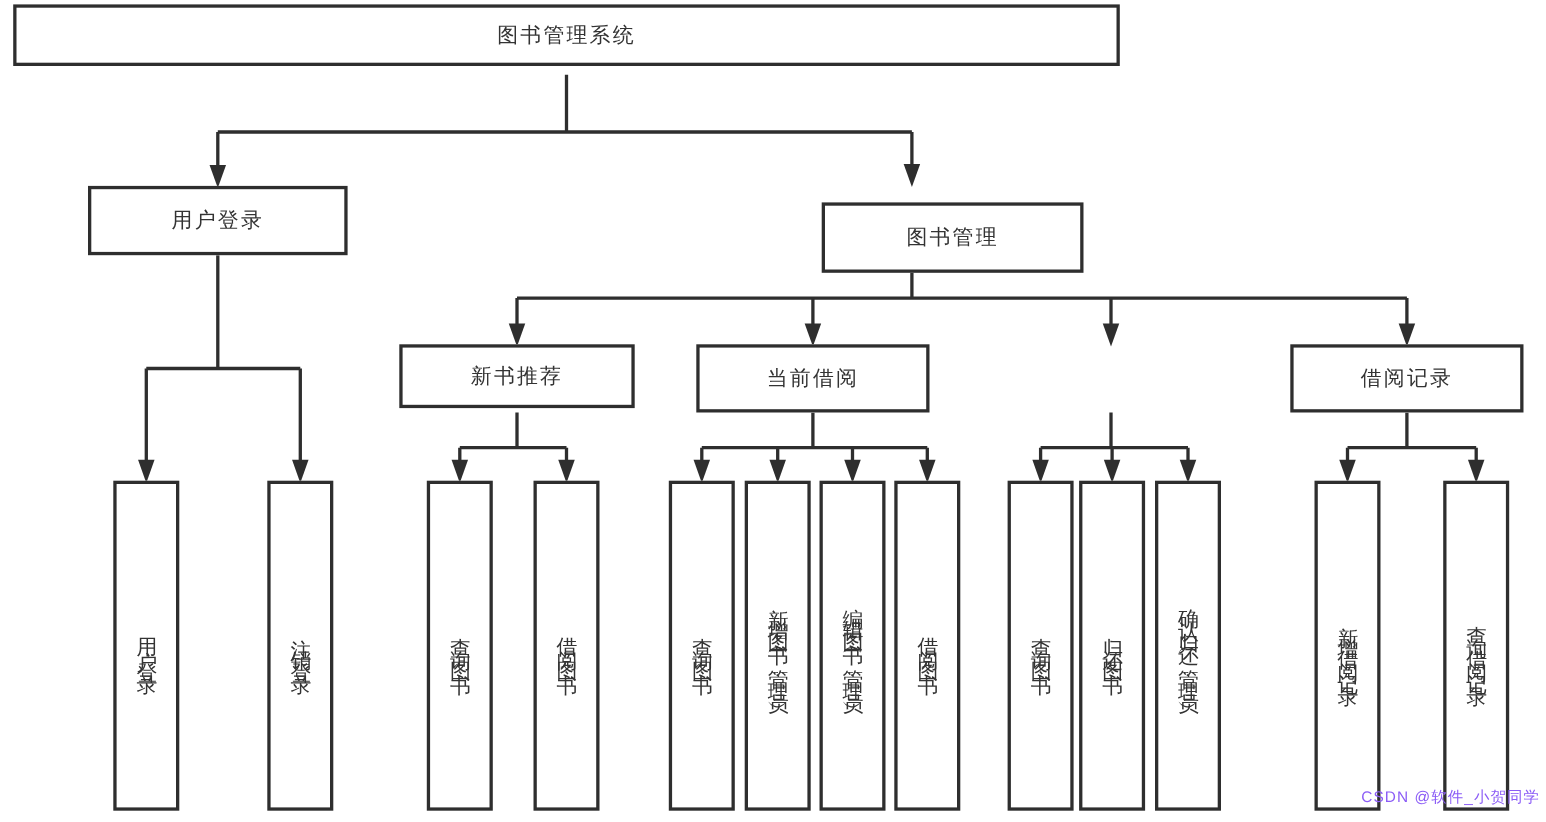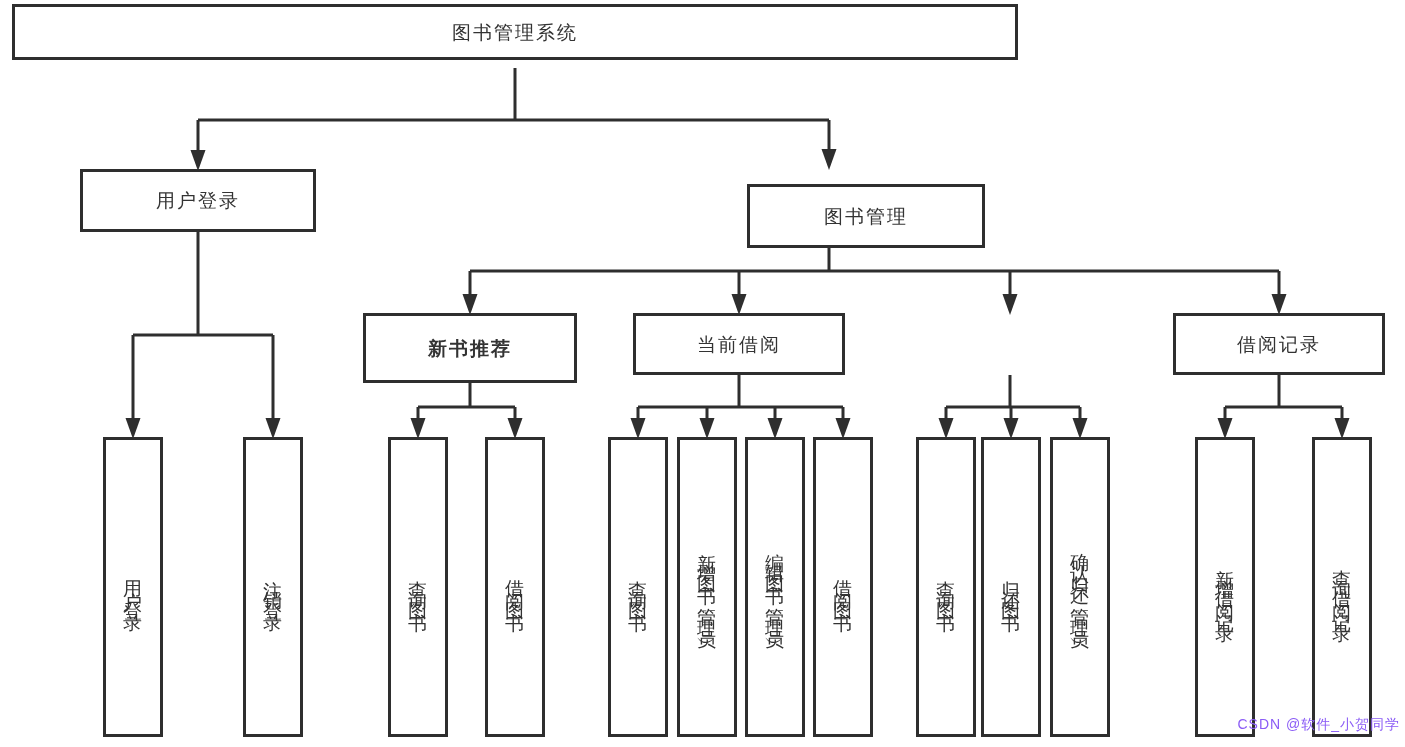--- a/index.html
+++ b/index.html
@@ -86,21 +86,21 @@
     <path d="M1279 375 V407 M1225 407 H1342 M1225 407 V421 M1342 407 V421"></path>
     <polygon points="1217.5,418 1232.5,418 1225,439"></polygon>
     <polygon points="1334.5,418 1349.5,418 1342,439"></polygon>
   </svg>
 
   <div class="box h" style="left:12px; top:4px; width:1006px; height:56px;">图书管理系统</div>
 
   <div class="box h" style="left:80px; top:169px; width:236px; height:63px;">用户登录</div>
   <div class="box h" style="left:710px; top:184px; width:238px; height:64px;margin-left:37px;">图书管理</div>
 
-  <div class="box h" style="left:363px; top:313px; width:214px; height:70px;font-weight:bold;">新书推荐</div>
+  <div class="box h" style="left:363px; top:313px; width:214px; height:58px;">新书推荐</div>
   <div class="box h" style="left:633px; top:313px; width:212px; height:62px;">当前借阅</div>
   <div class="box h" style="left:1173px; top:313px; width:212px; height:62px;text-align:center;">借阅记录</div>
 
   <div class="box v" style="left:103px; top:437px; width:60px; height:300px;">用户登录</div>
   <div class="box v" style="left:243px; top:437px; width:60px; height:300px;">注销登录</div>
 
   <div class="box v" style="left:388px; top:437px; width:60px; height:300px;">查询图书</div>
   <div class="box v" style="left:485px; top:437px; width:60px; height:300px;">借阅图书</div>
 
   <div class="box v" style="left:608px; top:437px; width:60px; height:300px;">查询图书</div>

